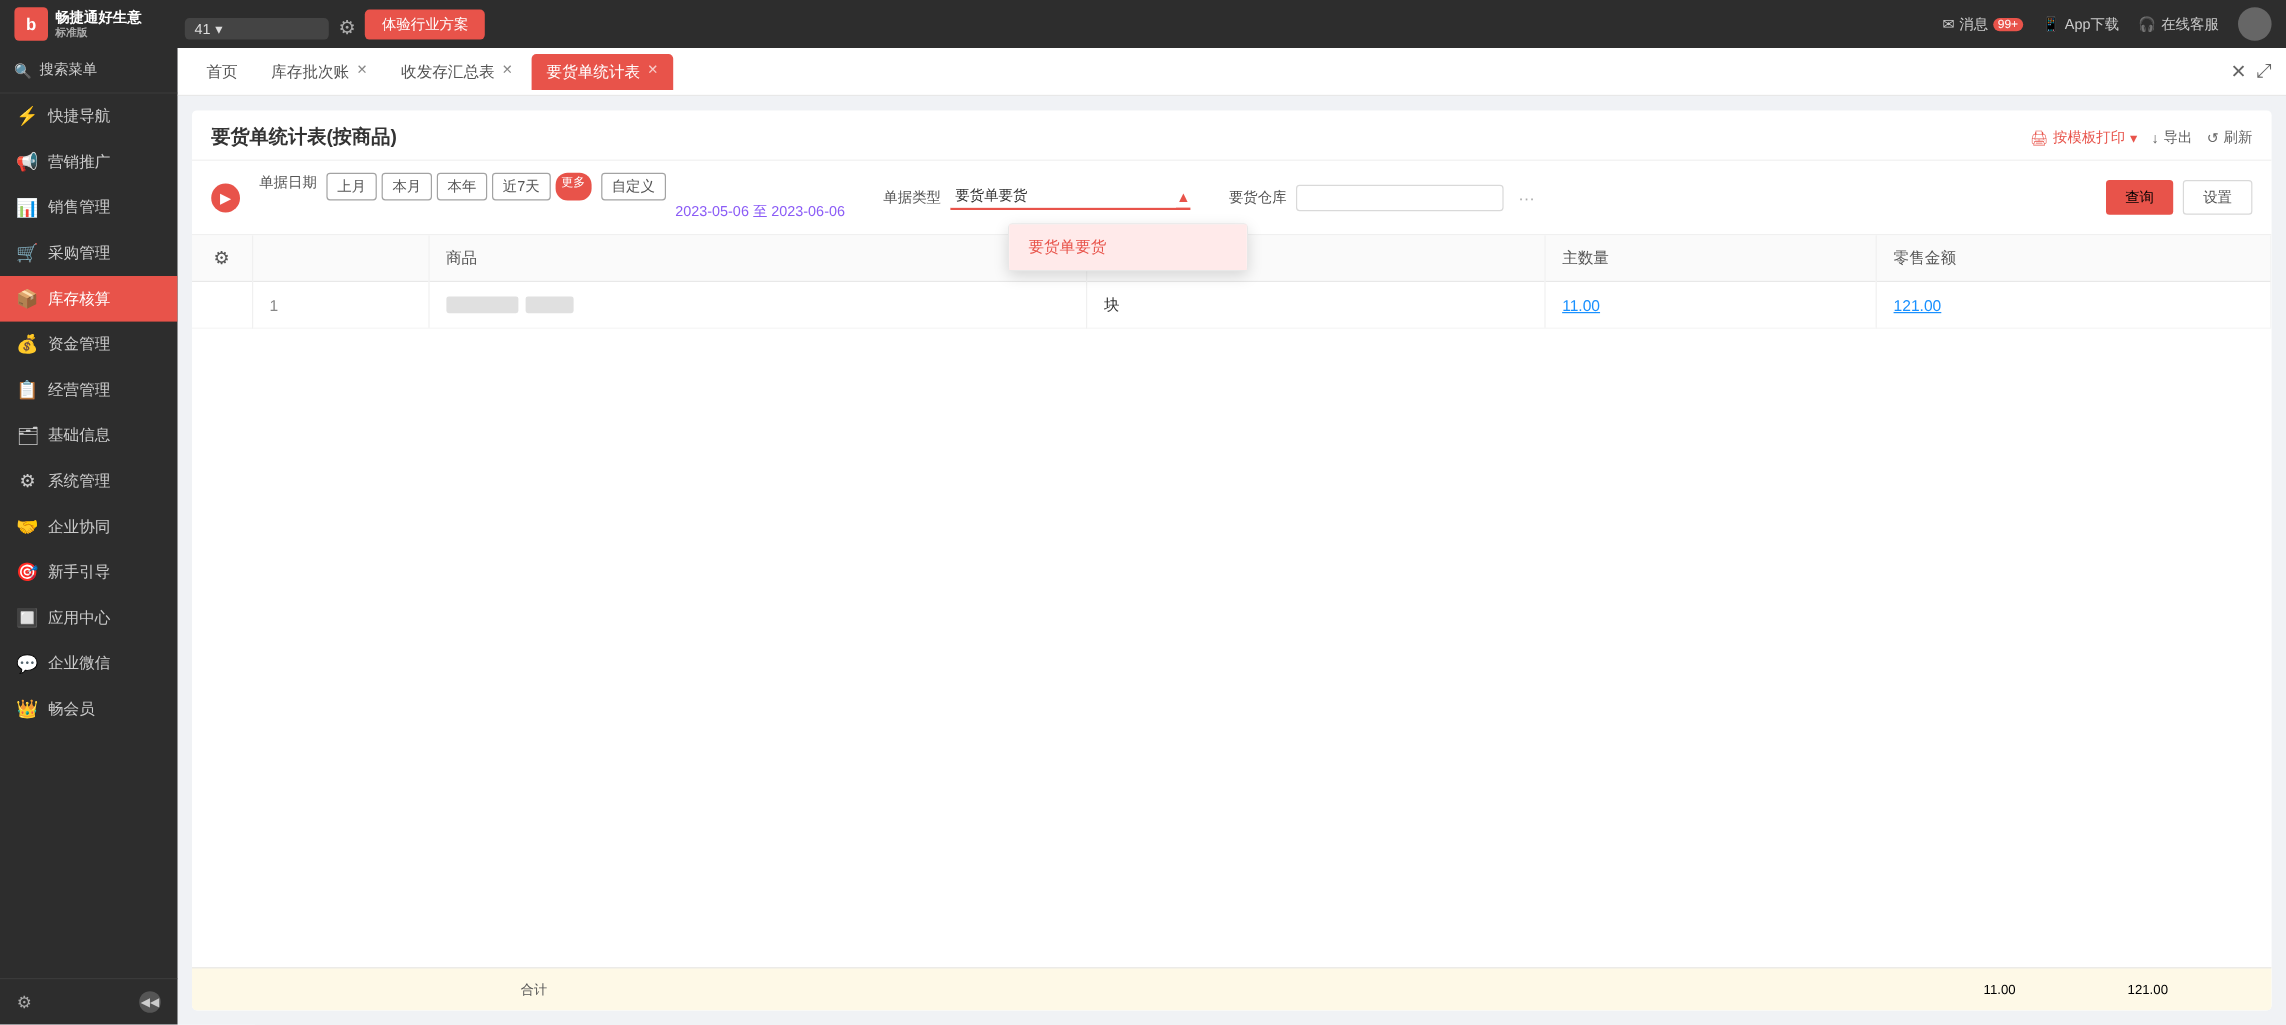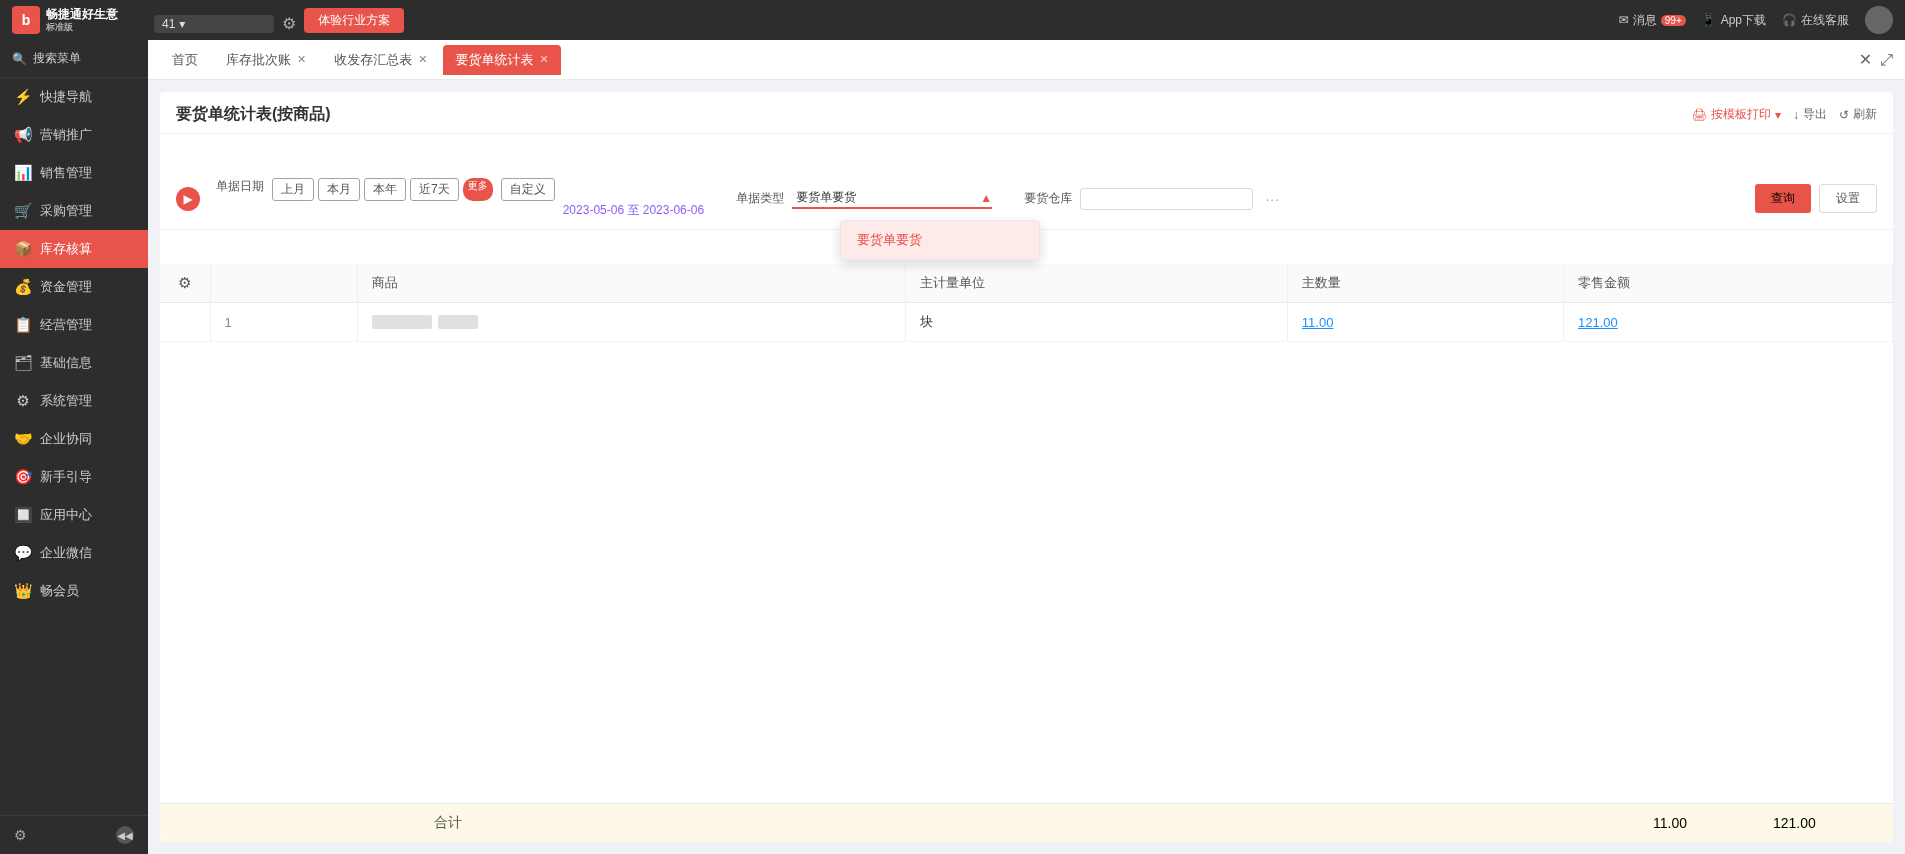--- a/index.html
+++ b/index.html
@@ -223,21 +223,20 @@
       background: #f0f2f5;
       padding: 12px;
     }
     .page-card {
       background: #fff;
       border-radius: 4px;
       flex: 1;
       display: flex;
       flex-direction: column;
       overflow: hidden;
-      gap: 34px;
     }
     .page-header {
       display: flex;
       align-items: center;
       justify-content: space-between;
       padding: 12px 16px 8px;
       border-bottom: 1px solid #f0f0f0;
       flex-shrink: 0;
     }
     .page-title {
@@ -463,21 +462,21 @@
     }
     .number-cell { color: #1890ff; text-decoration: underline; cursor: pointer; }
 
     
     .table-footer {
       background: #fef9e7;
       border-top: 1px solid #e8e8e8;
       display: flex;
       align-items: center;
       padding: 10px 14px;
-      font-size: 14px;
+      font-size: 11px;
       flex-shrink: 0;
     }
     .footer-label { color: #555; width: 50px; text-align: center; }
     .footer-total-label { color: #555; margin-left: 160px; }
 
     
     .gear-icon-th {
       color: #888;
       font-size: 15px;
       cursor: pointer;

